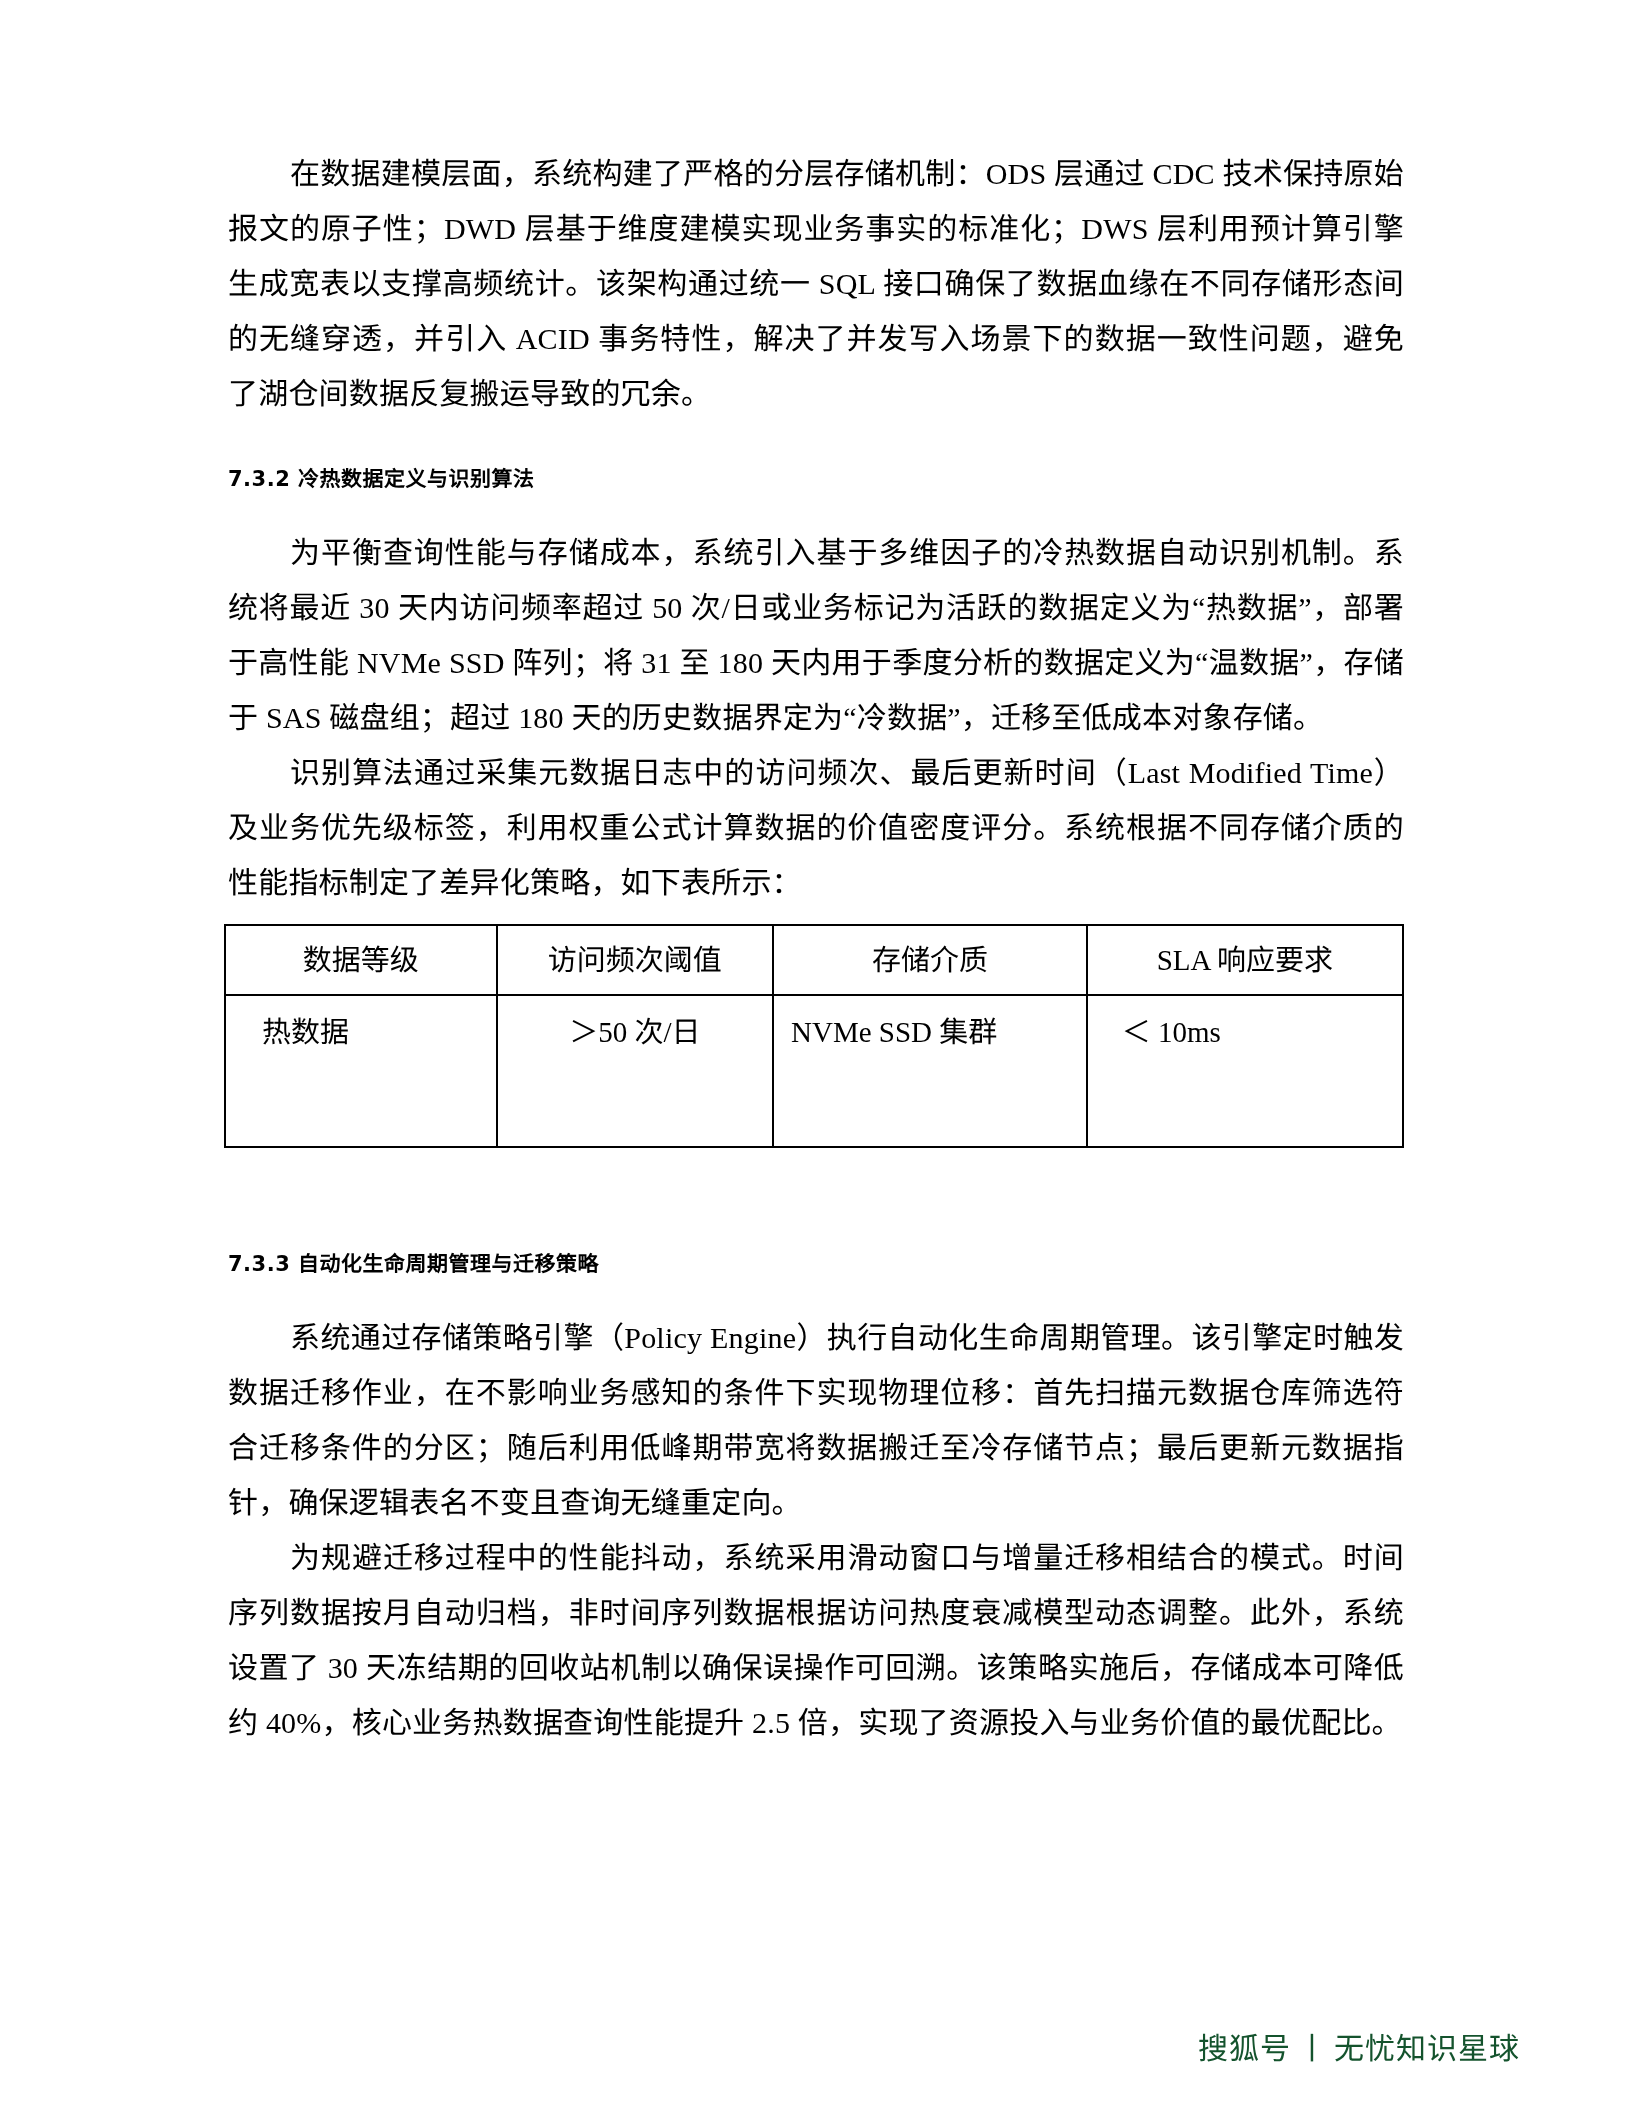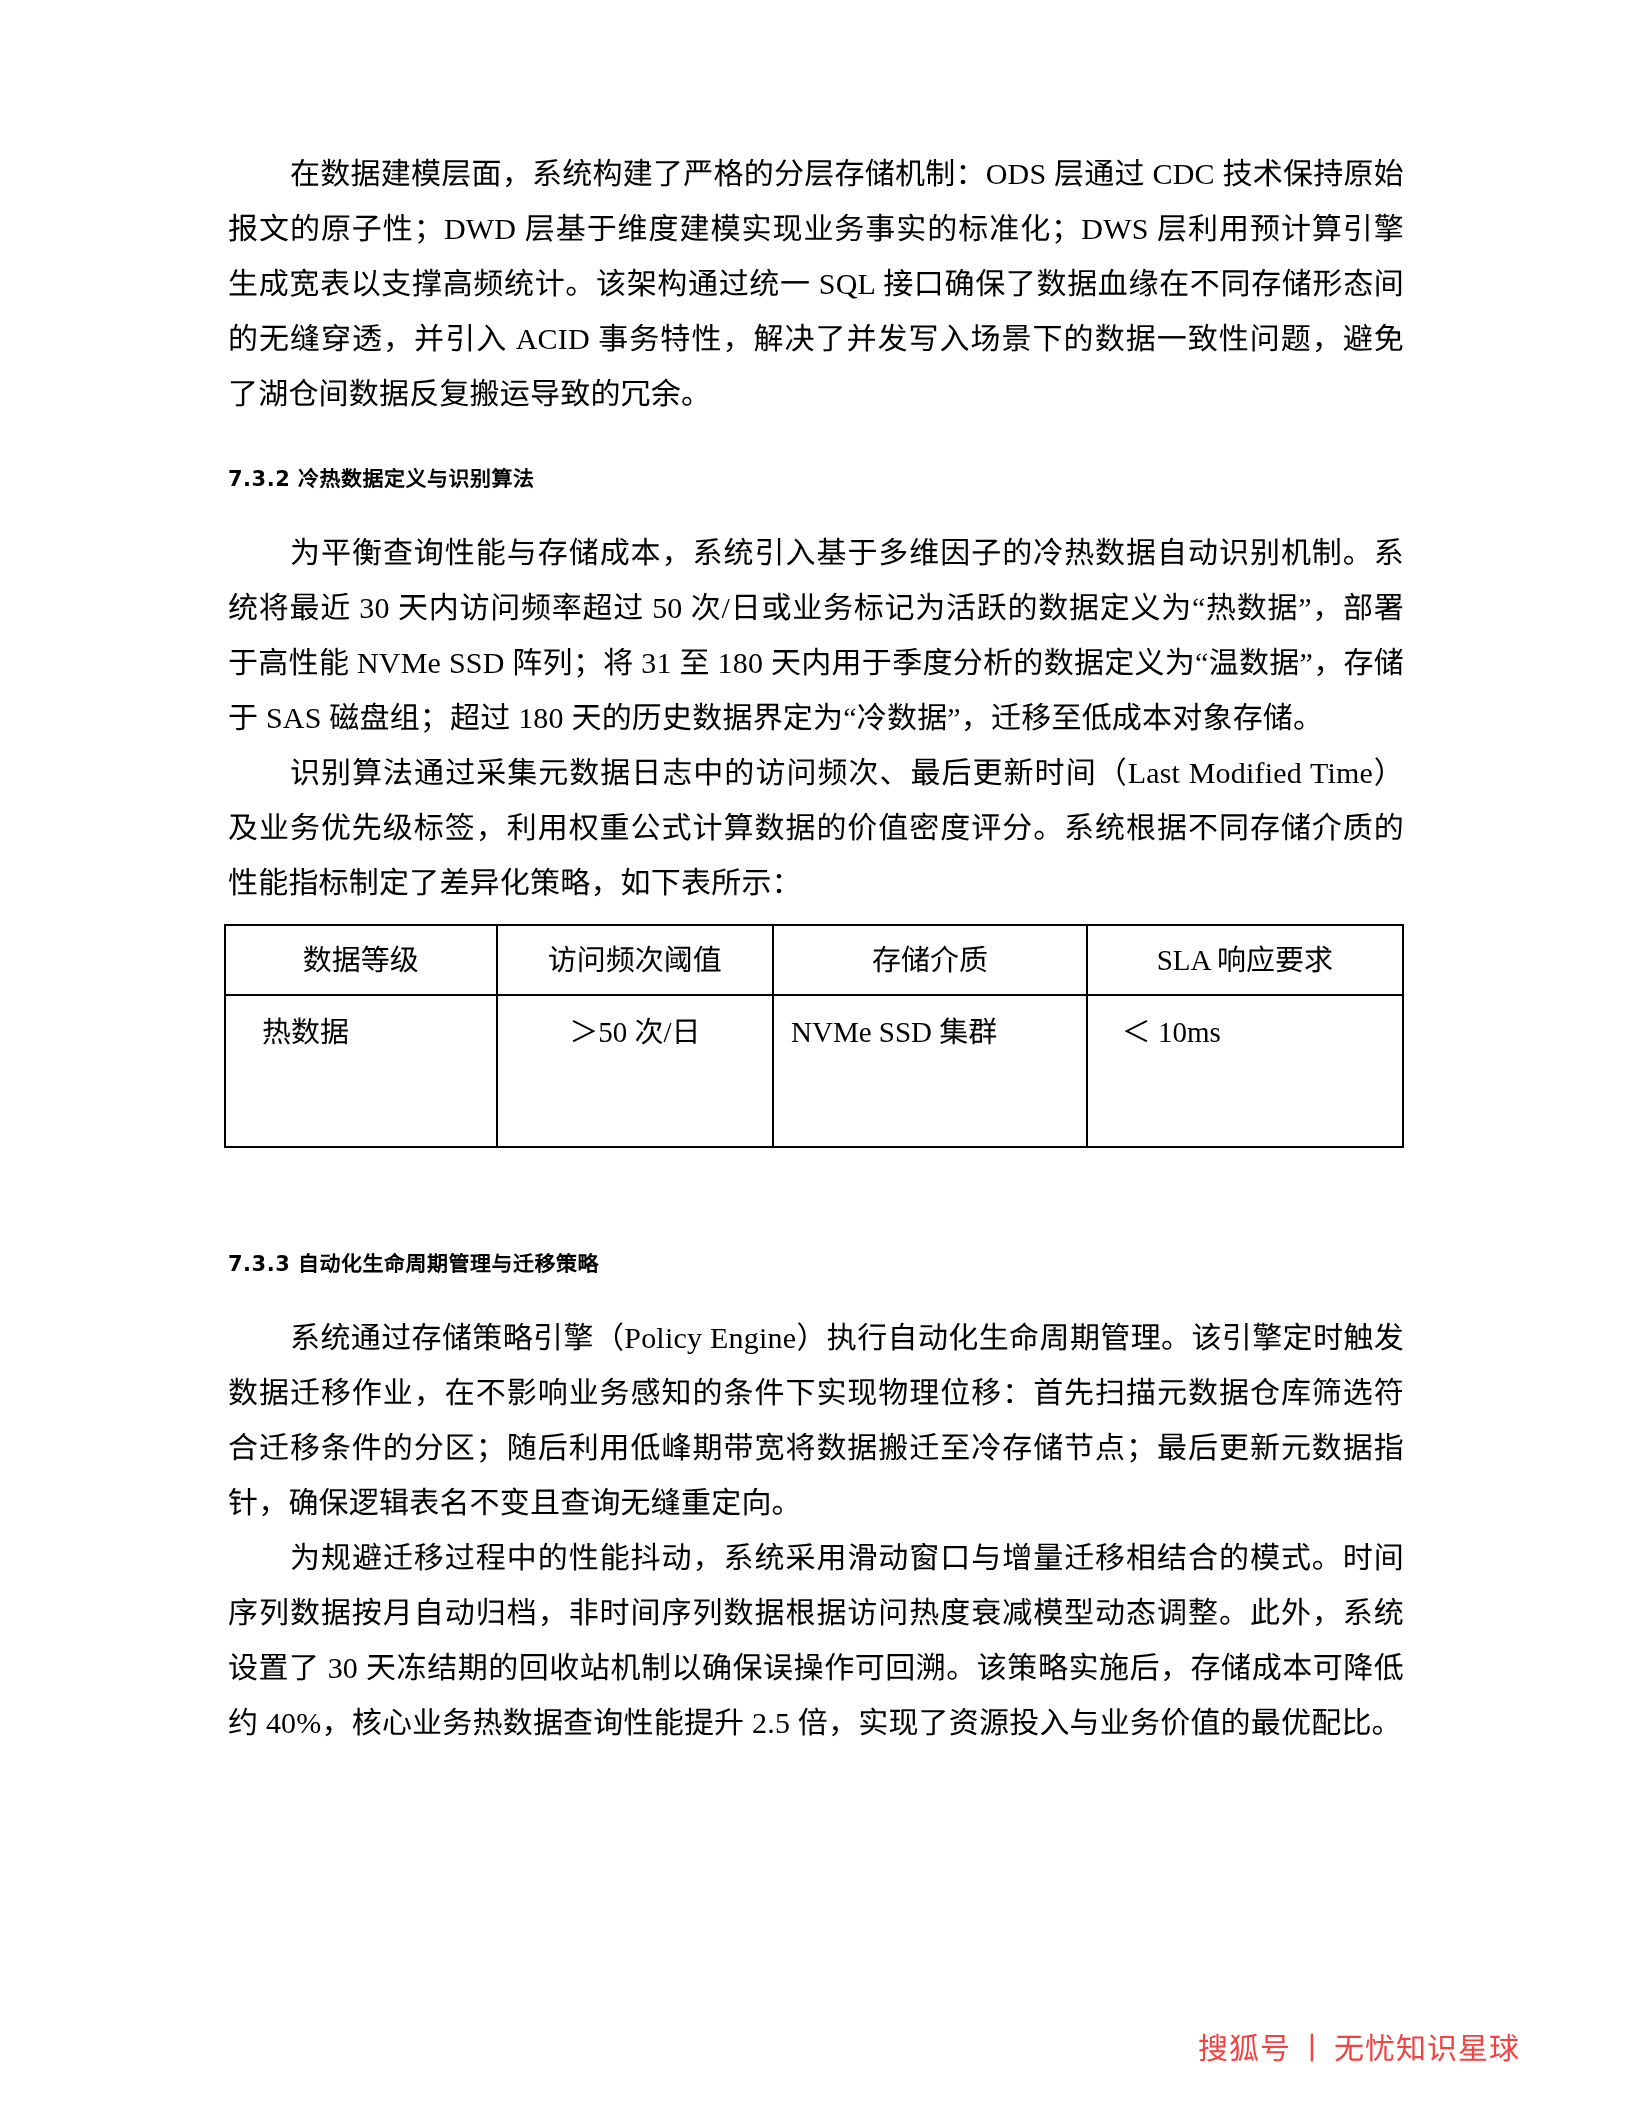--- a/index.html
+++ b/index.html
@@ -92,21 +92,21 @@
   .col-1 { width: 232px; }
   .col-2 { width: 236px; }
   .col-3 { width: 268px; }
   .col-4 { width: 270px; }
 
   .watermark {
     position: absolute;
     right: 112px;
     bottom: 44px;
     font-size: 30px;
-    color: #ef4444;
+    color: #14532d;
     font-family: "DejaVu Sans", "Liberation Sans", sans-serif;
     letter-spacing: 1px;
     white-space: nowrap;
   }
   .wm-sep { margin: 0 6px; }
 </style>
 </head>
 <body>
 
 <div class="page">

